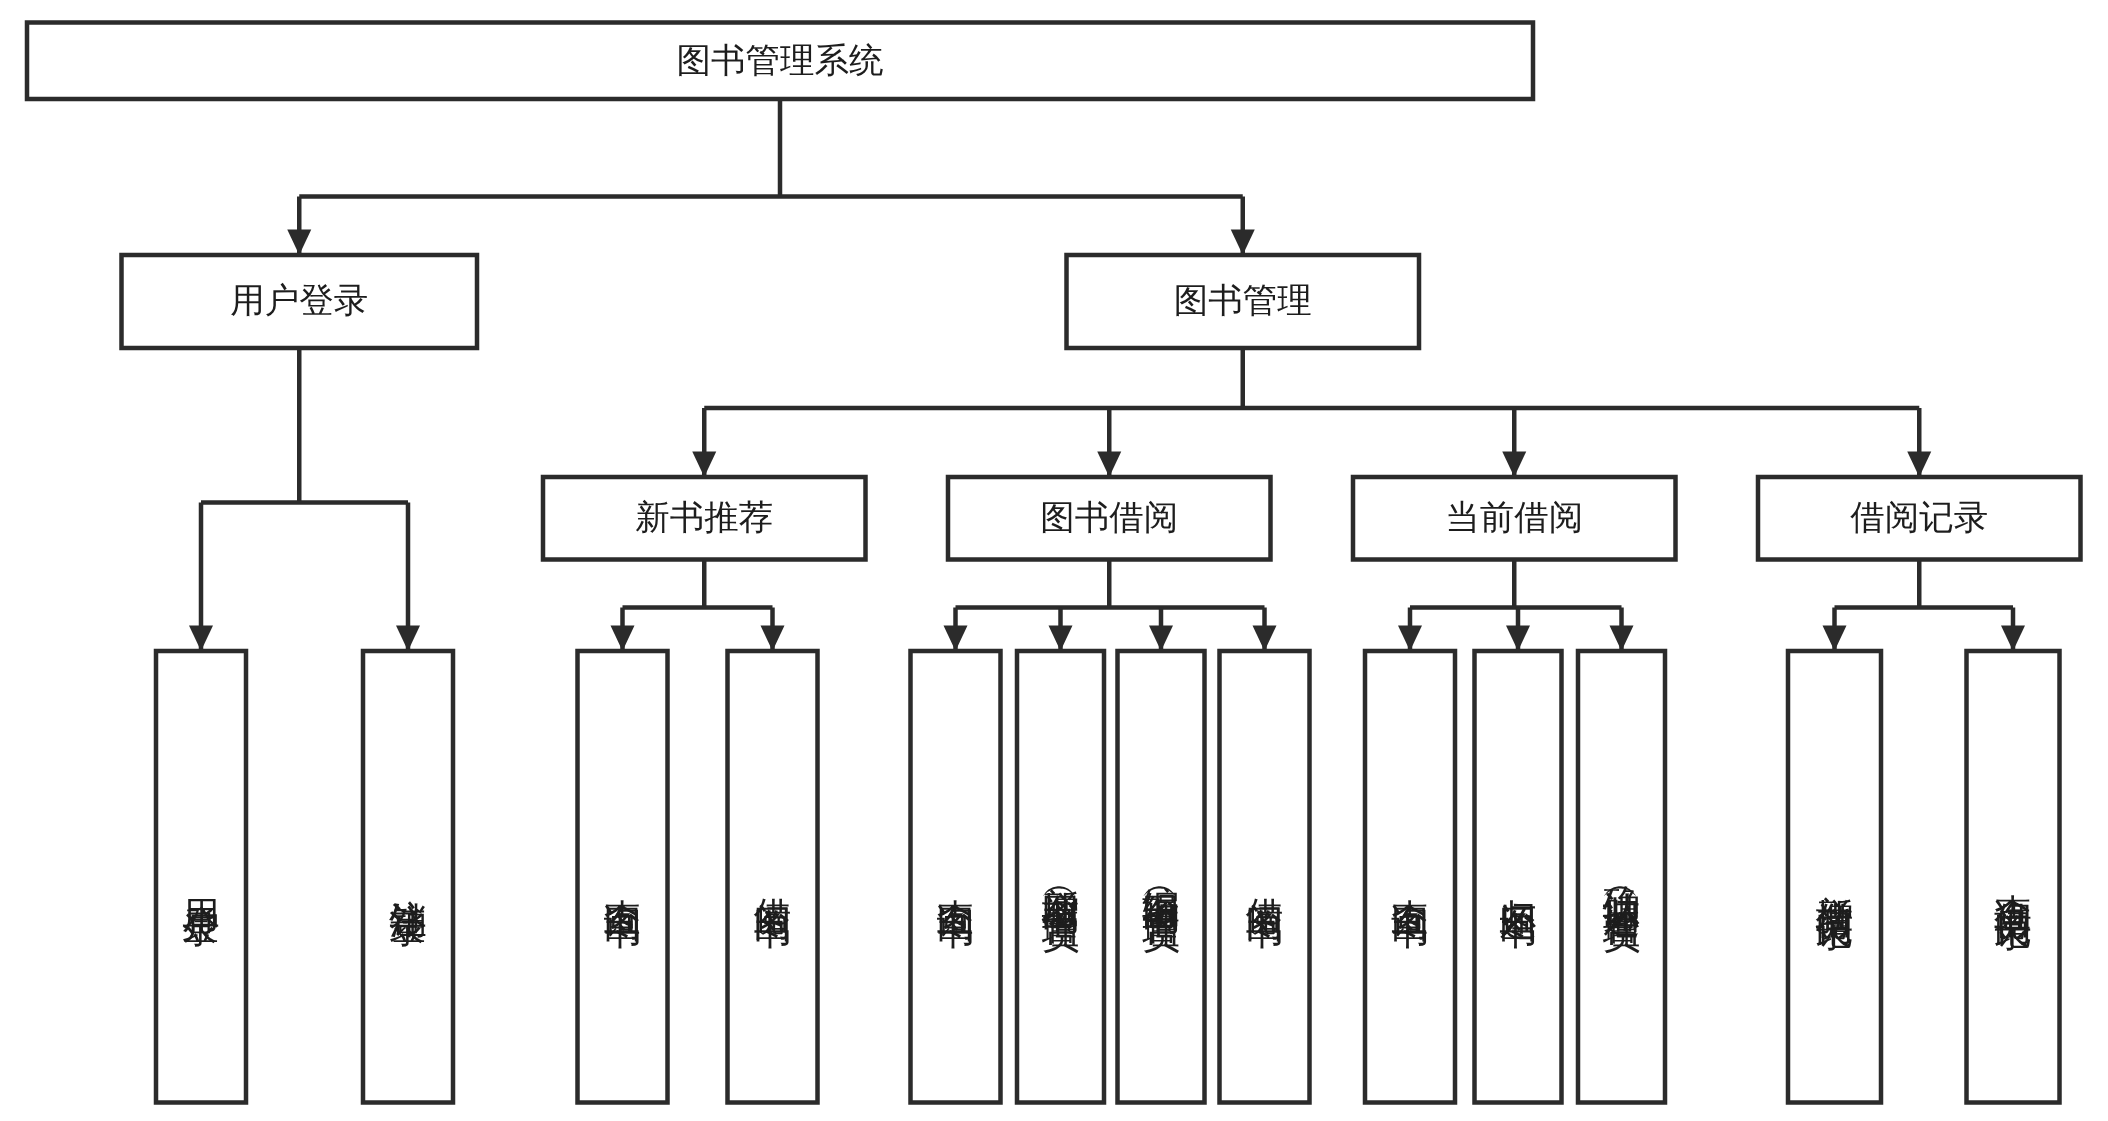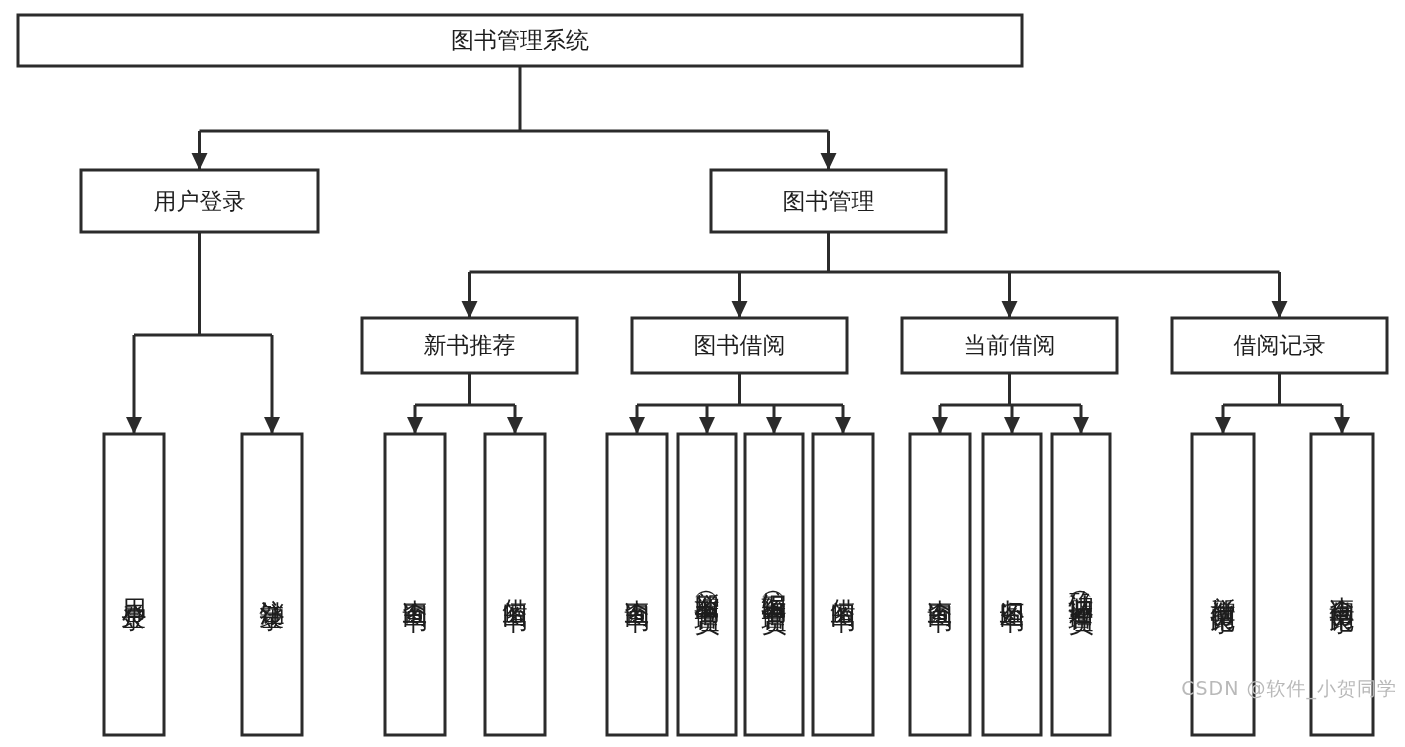--- a/index.html
+++ b/index.html
@@ -217,14 +217,13 @@
       <div class="leaf-label-wrap" style="left: 1052px; top: 434px; width: 58px; height: 301px;">
         <div class="leaf-label">确认归还（管理员）</div>
       </div>
       <div class="leaf-label-wrap" style="left: 1192px; top: 434px; width: 62px; height: 301px;">
         <div class="leaf-label">新增借阅记录</div>
       </div>
       <div class="leaf-label-wrap" style="left: 1311px; top: 434px; width: 62px; height: 301px;">
         <div class="leaf-label">查询借阅记录</div>
       </div>
     </div>
-  <div class="watermark">CSDN @软件_小贺同学</div>
 </div>
 
 </body></html>

